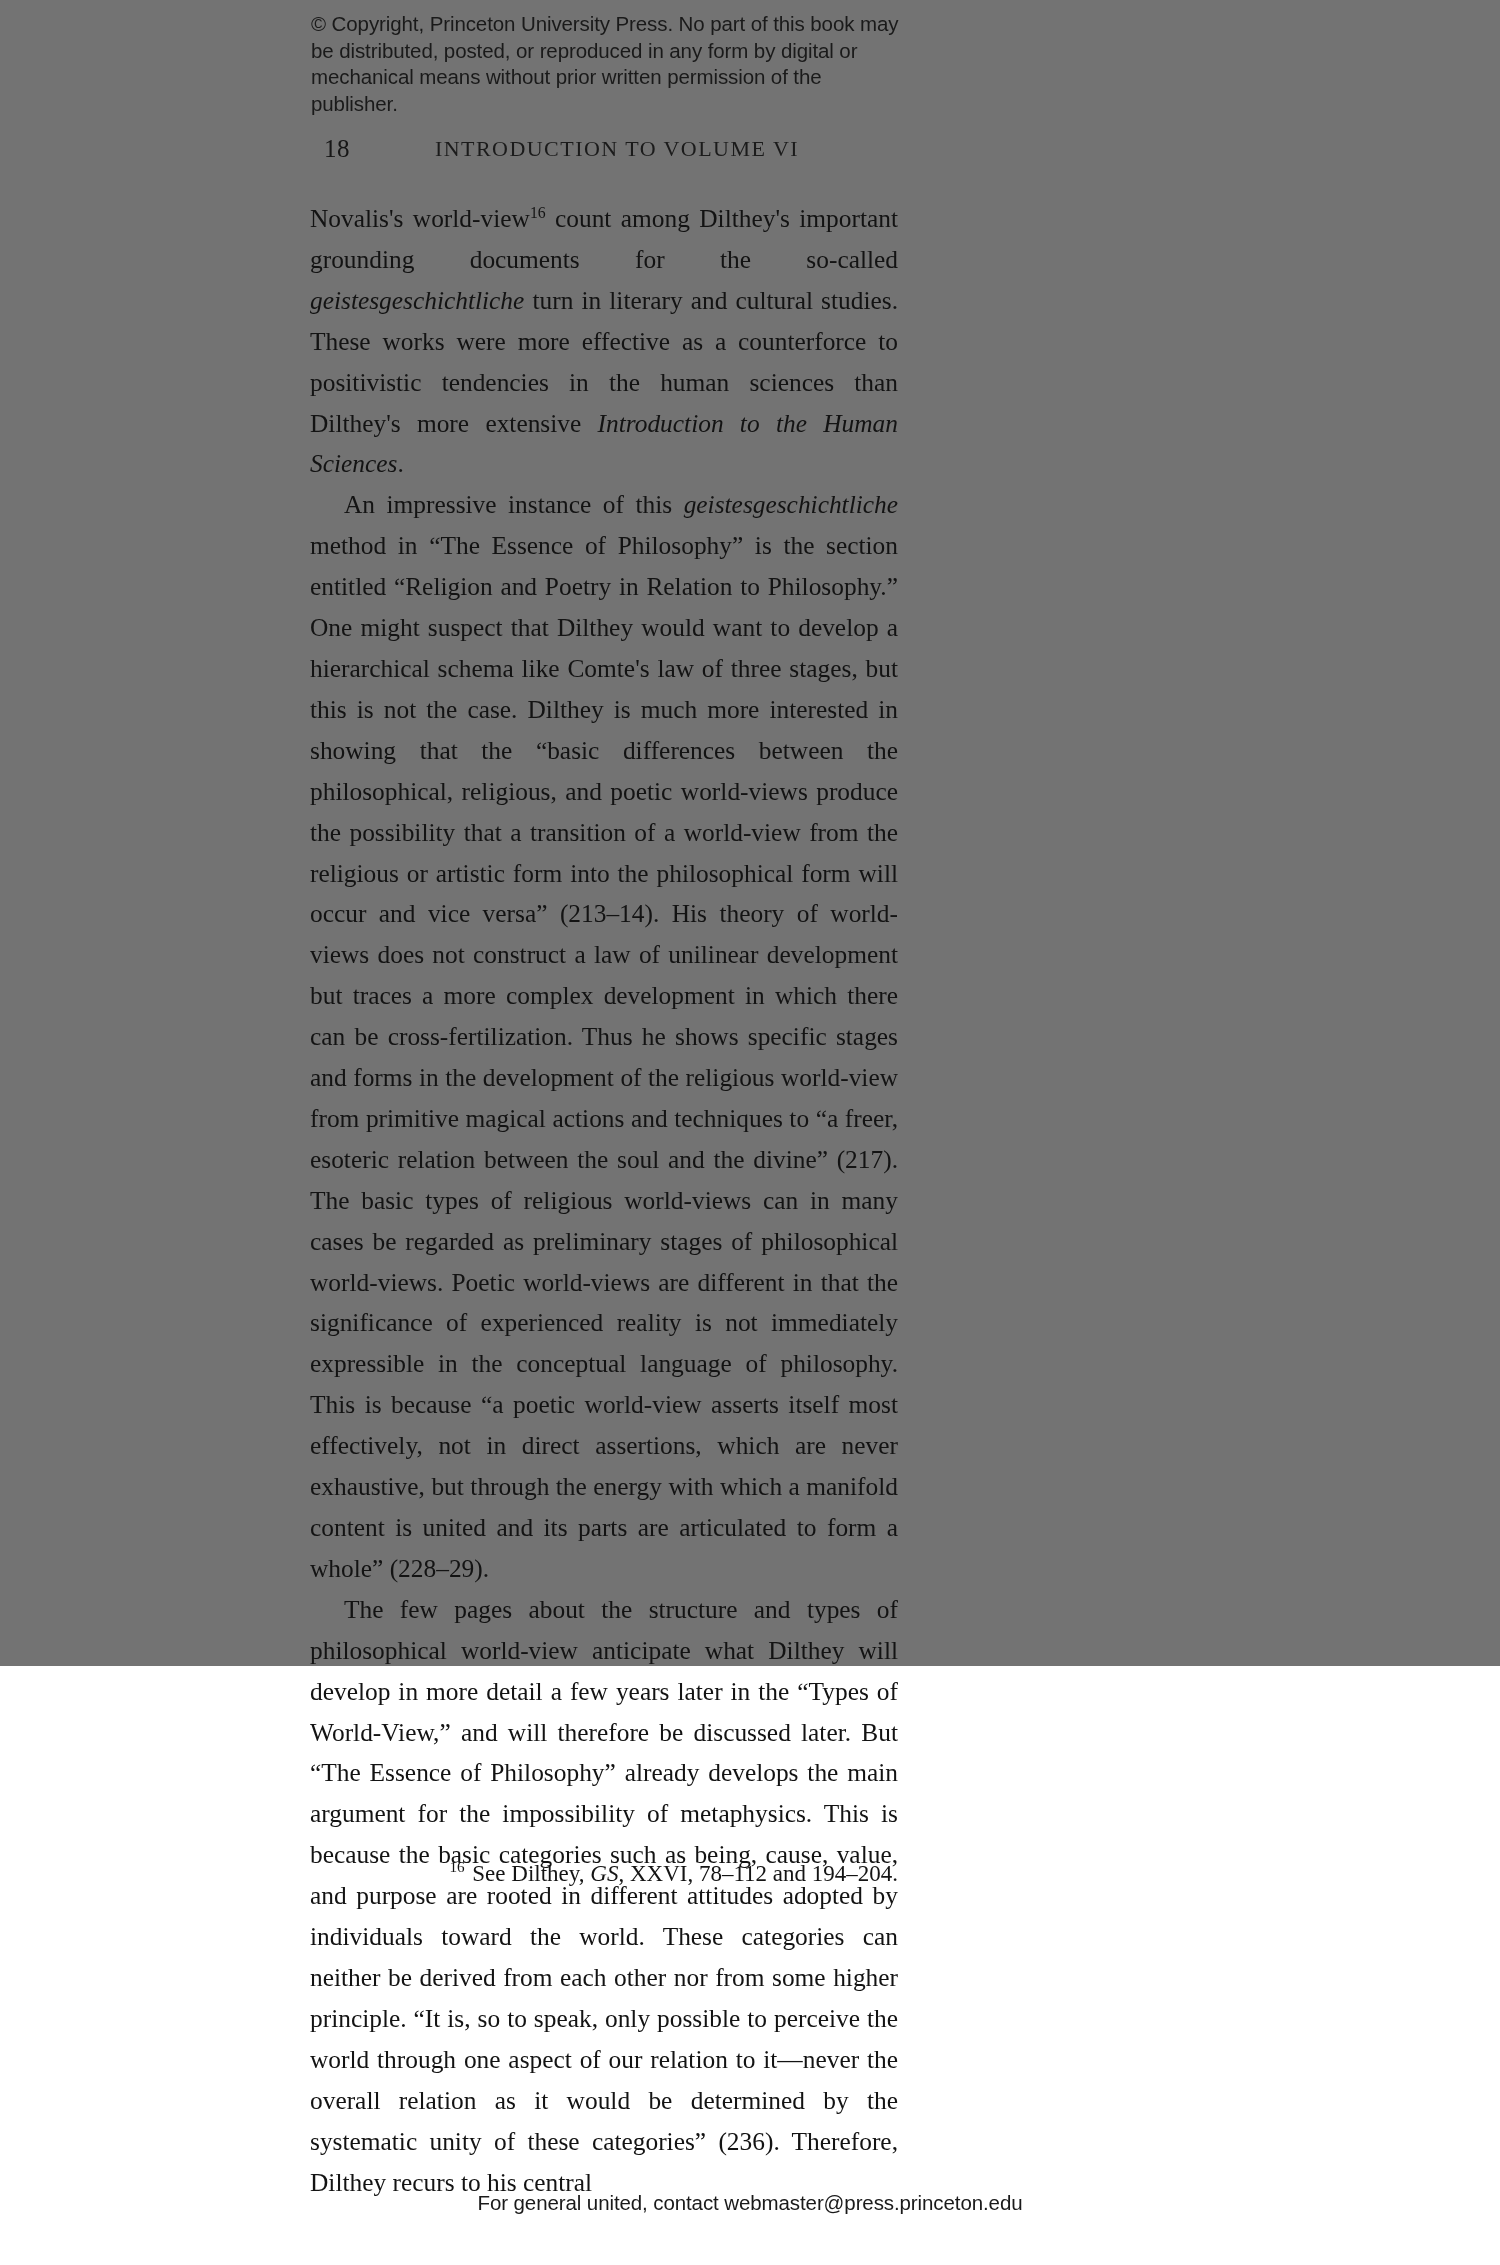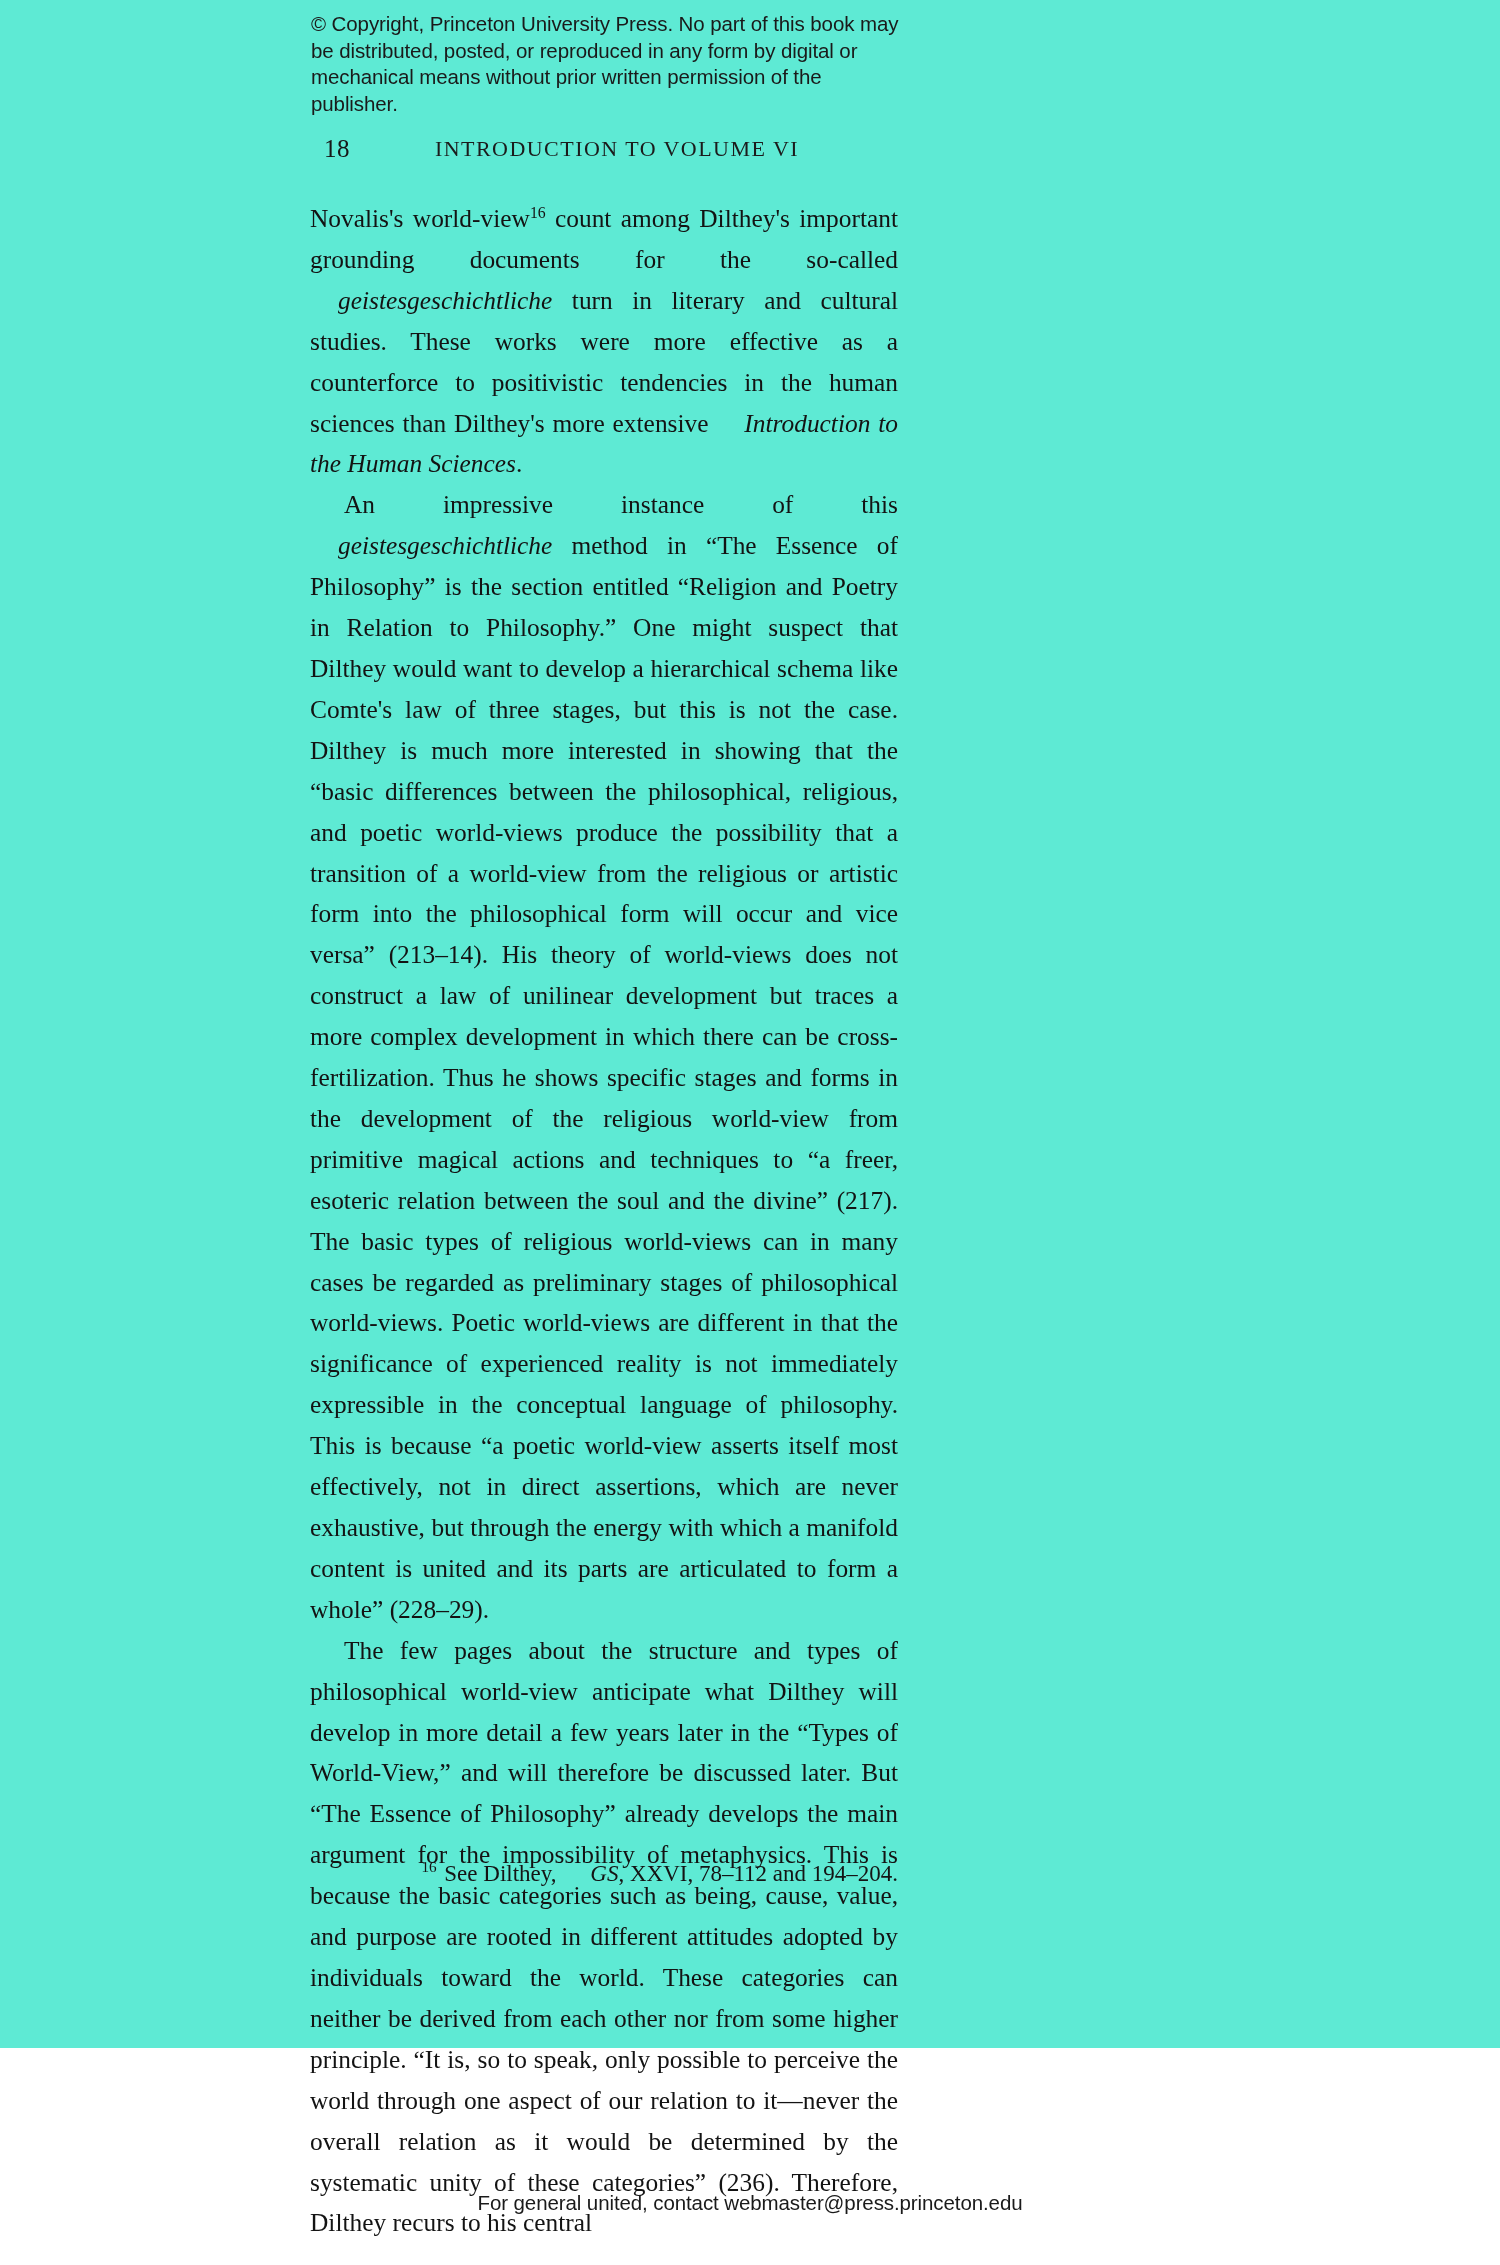--- a/index.html
+++ b/index.html
@@ -12,22 +12,22 @@
     height: 2265px;
     overflow: hidden;
     font-family: "Liberation Serif", serif;
     color: #111111;
     -webkit-font-smoothing: antialiased;
   }
 
   .page {
     position: relative;
     width: 1500px;
-    height: 2048px;
-    background: #5eead4;
+    height: 1666px;
+    background: #737373;
   }
 
   
   .copyright {
     position: absolute;
     left: 311px;
     top: 11px;
     width: 600px;
     font-family: "Liberation Sans", sans-serif;
     font-size: 20.5px;
@@ -84,21 +84,20 @@
     color: #131313;
     hyphens: manual;
     -webkit-hyphens: manual;
   }
   .body-block p.indent {
     text-indent: 34px;
   }
   .body-block p i,
   .footnote i {
     font-style: italic;
-    margin-left: 28px;
   }
   sup.fn {
     font-size: 0.62em;
     vertical-align: super;
     line-height: 0;
   }
 
   
   .footnote {
     position: absolute;

